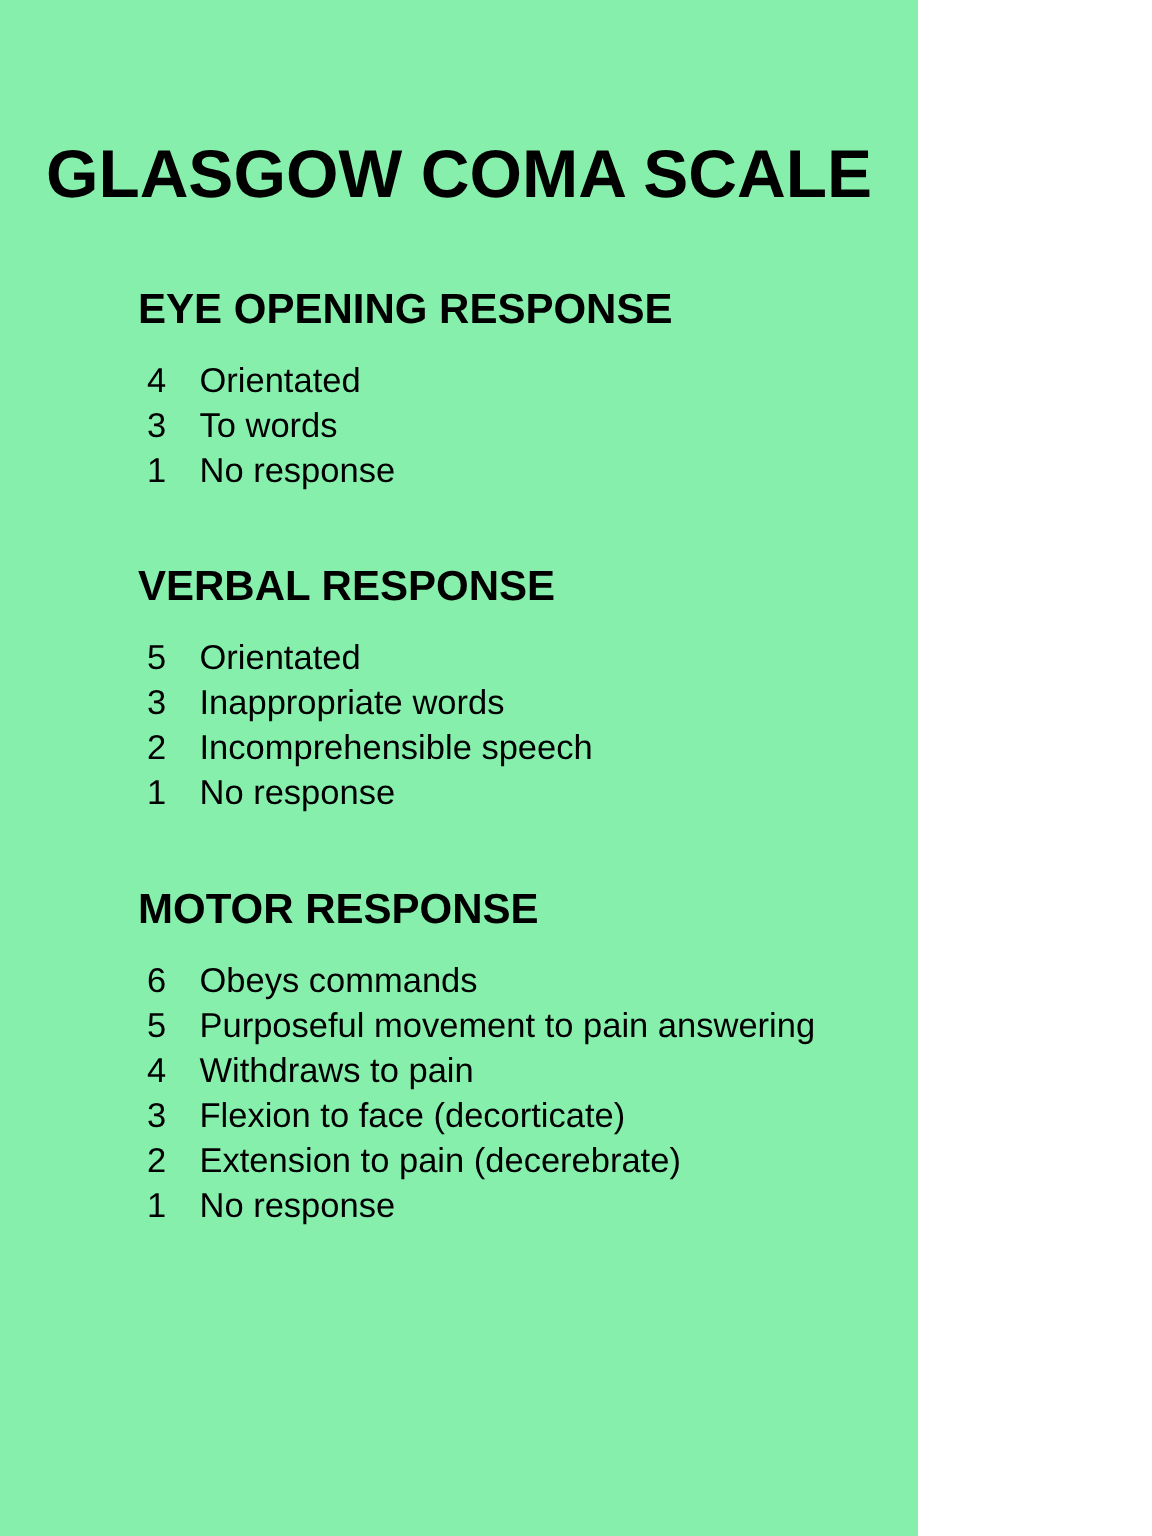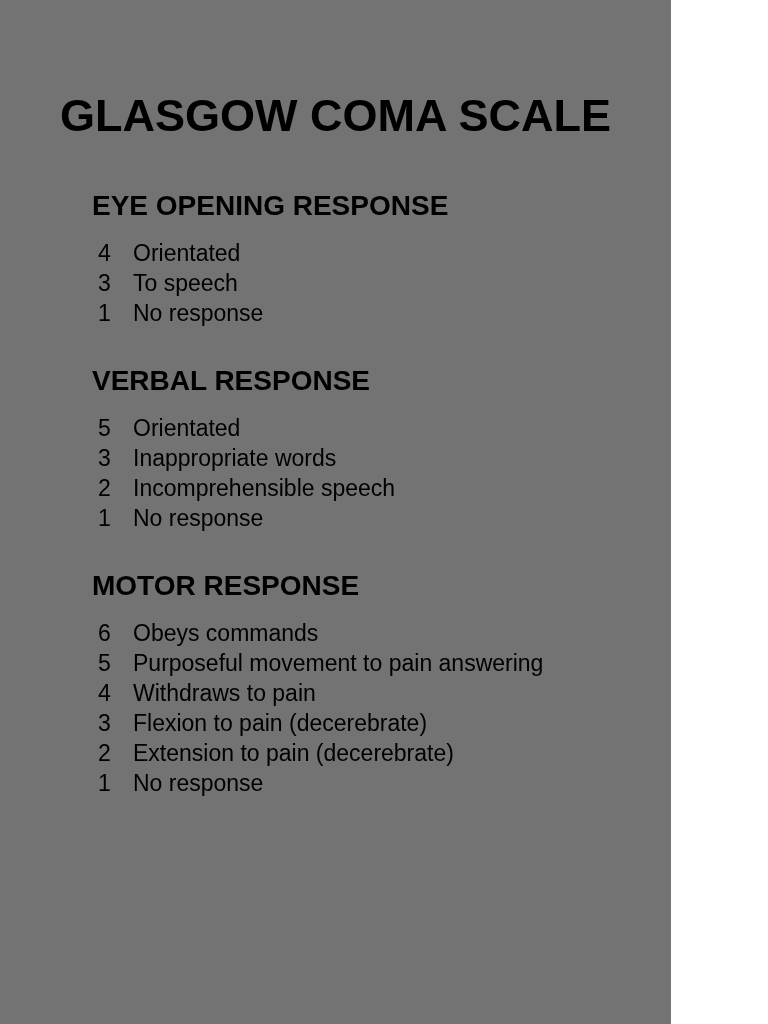--- a/index.html
+++ b/index.html
@@ -2,44 +2,44 @@
 <html><head>
 <meta charset="utf-8">
 <style>
   html, body {
     margin: 0;
     padding: 0;
     background: #ffffff;
   }
   .page {
     position: relative;
-    width: 671px;
+    width: 612px;
     height: 1024px;
-    background: #737373;
+    background: #86efac;
     color: #000000;
     font-family: "Liberation Sans", "DejaVu Sans", sans-serif;
     overflow: hidden;
     box-sizing: border-box;
   }
   .doc-title {
     margin: 0;
     padding-top: 92px;
     font-size: 45px;
     line-height: 48px;
     font-weight: 700;
     text-align: center;
     letter-spacing: 0px;
     color: #000000;
   }
   .sections {
     margin-left: 92px;
     margin-right: 40px;
   }
   .scale-section {
-    margin-top: 36px;
+    margin-top: 46px;
   }
   .scale-section:first-child {
     margin-top: 49px;
   }
   .section-heading {
     margin: 0 0 15px 0;
     font-size: 28px;
     line-height: 34px;
     font-weight: 700;
     color: #000000;
@@ -72,21 +72,21 @@
   <h1 class="doc-title">GLASGOW COMA SCALE</h1>
   <main class="sections" id="sections">
   <section class="scale-section">
     <h2 class="section-heading">EYE OPENING RESPONSE</h2>
     <ul class="score-list">
   <li class="score-row">
     <span class="score">4</span><span class="label">Orientated</span>
   </li>
 
   <li class="score-row">
-    <span class="score">3</span><span class="label">To speech</span>
+    <span class="score">3</span><span class="label">To words</span>
   </li>
 
 
   <li class="score-row">
     <span class="score">1</span><span class="label">No response</span>
   </li>
 </ul>
   </section>
 
   <section class="scale-section">
@@ -120,21 +120,21 @@
 
   <li class="score-row">
     <span class="score">5</span><span class="label">Purposeful movement to pain answering</span>
   </li>
 
   <li class="score-row">
     <span class="score">4</span><span class="label">Withdraws to pain</span>
   </li>
 
   <li class="score-row">
-    <span class="score">3</span><span class="label">Flexion to pain (decerebrate)</span>
+    <span class="score">3</span><span class="label">Flexion to face (decorticate)</span>
   </li>
 
   <li class="score-row">
     <span class="score">2</span><span class="label">Extension to pain (decerebrate)</span>
   </li>
 
   <li class="score-row">
     <span class="score">1</span><span class="label">No response</span>
   </li>
 </ul>

